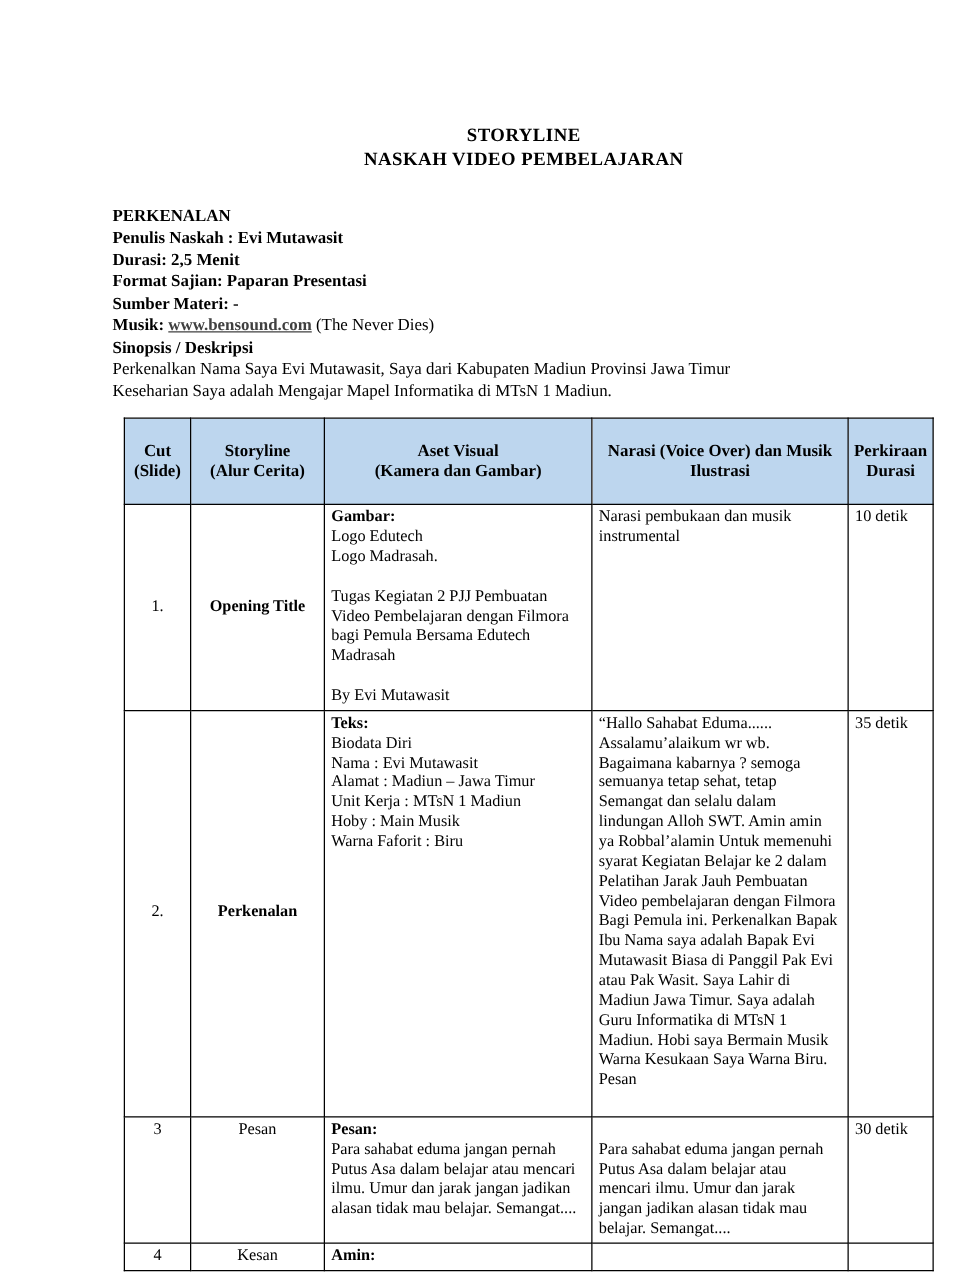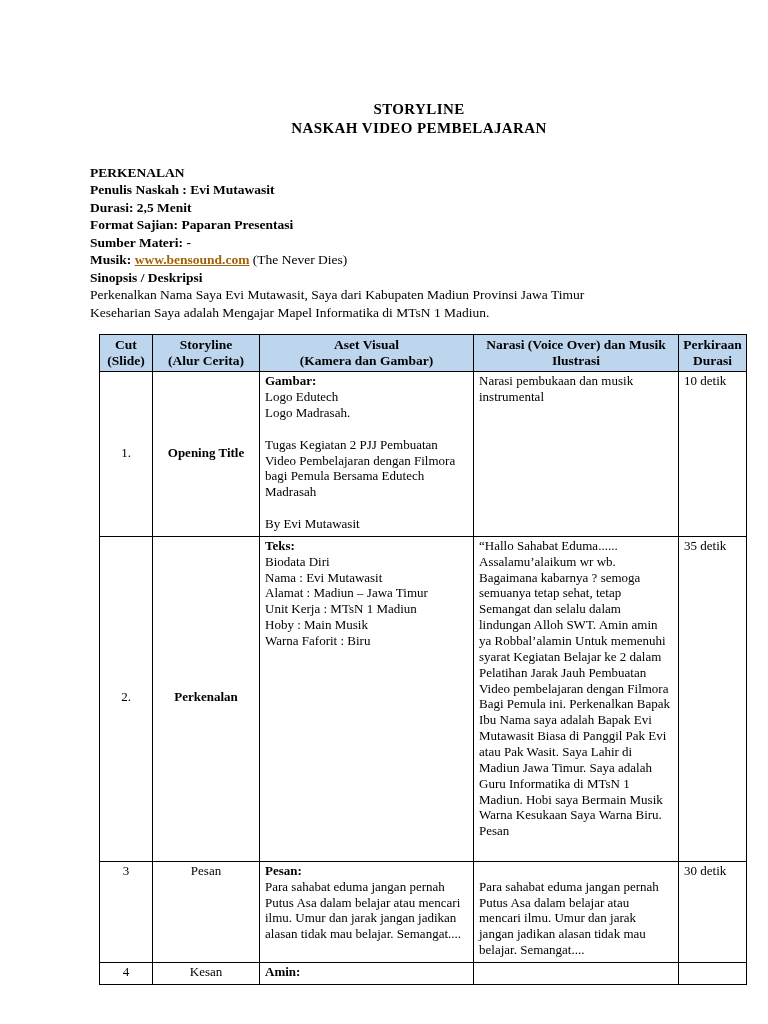--- a/index.html
+++ b/index.html
@@ -8,39 +8,39 @@
     font-family:"Liberation Serif","DejaVu Serif",serif;
     -webkit-font-smoothing:antialiased;
   }
   .doc{padding:88px 20px 0 90px;margin-top:12px;}
 
   .title-block{text-align:center;font-weight:bold;font-size:15px;line-height:1.25;letter-spacing:.4px;}
 
   .info-block{margin-top:26px;font-size:13.5px;line-height:1.3;}
   .info-line{min-height:1.3em;}
   .b{font-weight:bold;}
-  .link{color:#a16207;text-decoration:underline;font-weight:bold;cursor:pointer;}
+  .link{color:#404040;text-decoration:underline;font-weight:bold;cursor:pointer;}
   .pre{white-space:pre-line;}
 
   table.storyboard{
     border-collapse:collapse;table-layout:fixed;
     margin:13px 0 0 9px;width:647px;
     font-size:13px;line-height:1.22;
   }
   .storyboard th,.storyboard td{
     border:1.6px solid #000;
     padding:1px 5px 4px 5px;
     vertical-align:top;
     overflow:hidden;
     word-wrap:break-word;
   }
   .storyboard thead th{
     background:#BDD6EE;
     font-weight:bold;font-size:13.5px;line-height:1.18;
-    white-space:pre-line;padding:2px 3px;
+    white-space:pre-line;padding:18px 3px;
   }
   .ctr{text-align:center;}
   .va-mid{vertical-align:middle !important;}
   .bold-cell{font-weight:bold;}
   .cell-label{font-weight:bold;}
   tr.r1{height:155px;}
   tr.r2{height:325px;}
   tr.r3{height:91px;}
   tr.r4{height:22px;}
 </style>

